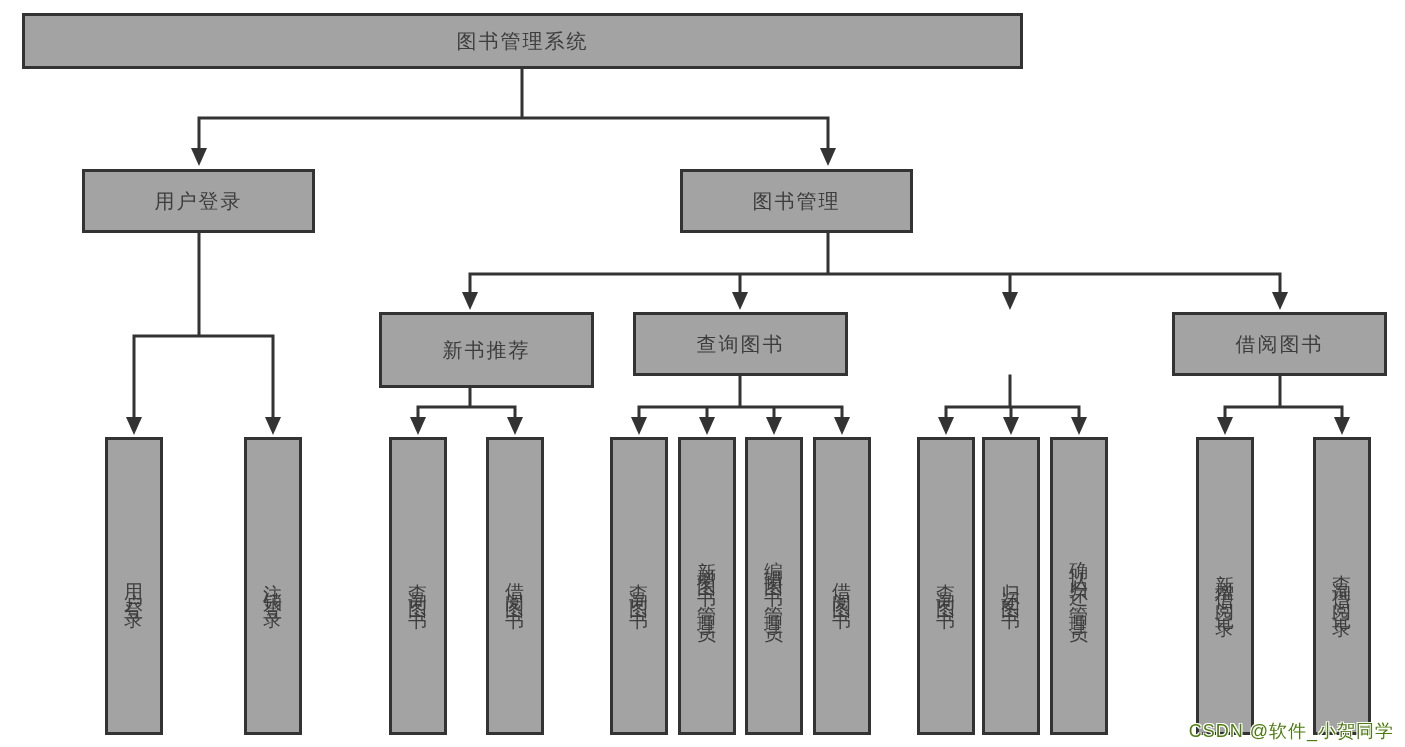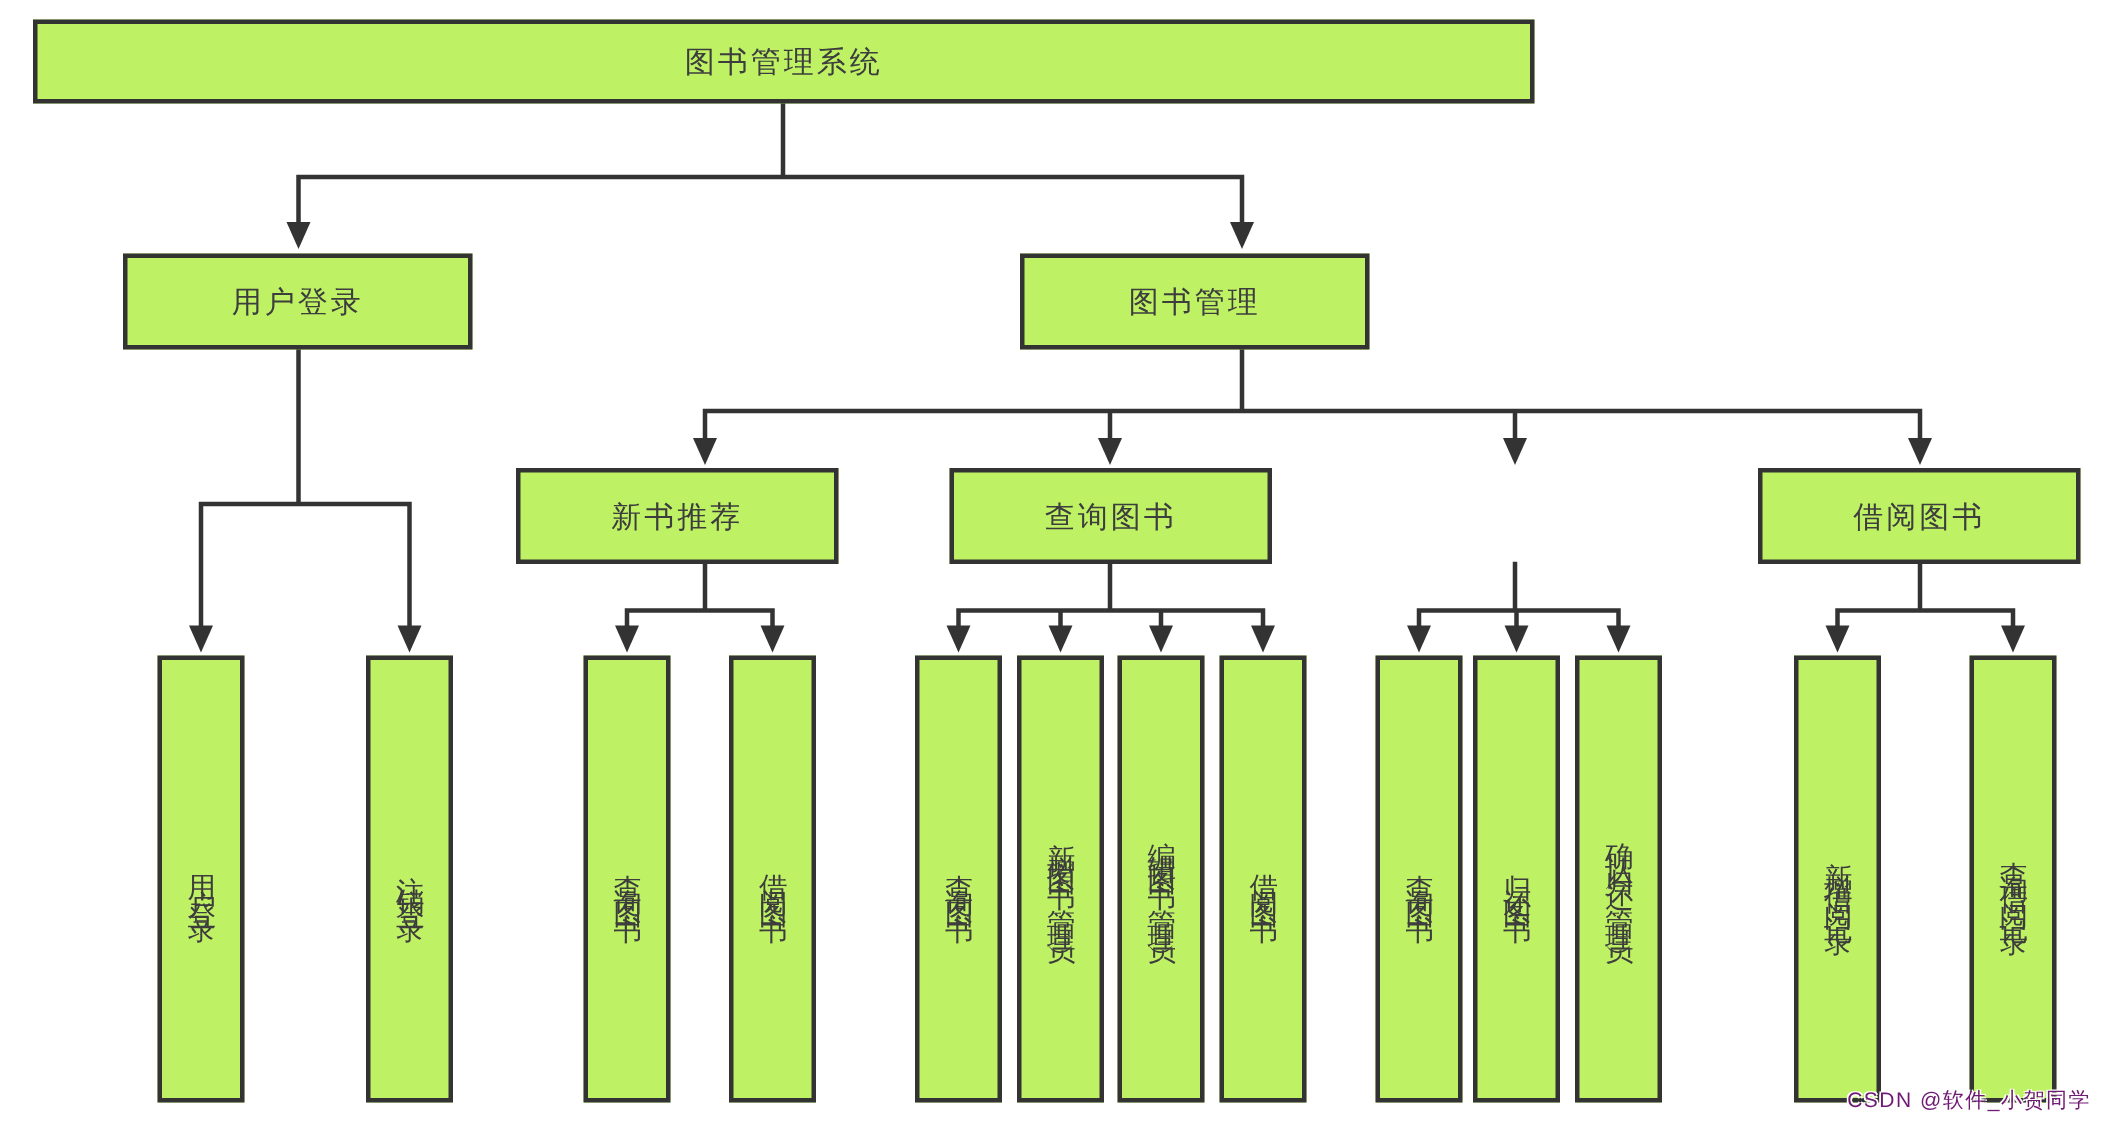--- a/index.html
+++ b/index.html
@@ -9,39 +9,39 @@
     font-family:"Liberation Sans", sans-serif;
     position:relative; overflow:hidden;
   }
   #canvas {
     position:relative; width:1405px; height:747px; background:#ffffff;
   }
   #connectors { position:absolute; left:0; top:0; width:1405px; height:747px; }
   .node {
     position:absolute;
     border:3px solid #333333;
-    background:#bef264;
+    background:#a3a3a3;
     display:flex; align-items:center; justify-content:center;
     color:#3d3d3d;
     z-index:2;
     text-align:right;
   }
   .hlabel { font-size:20px; letter-spacing:2px; white-space:nowrap; }
   .leaf { top:437px; width:58px; height:298px; }
   .vtext {
     writing-mode:vertical-rl;
     text-orientation:mixed;
     font-size:19px;
     letter-spacing:9px;
     line-height:1;
     color:#3d3d3d;
   }
   #watermark {
     position:absolute; right:11px; bottom:4px;
-    font-size:14px; color:#701a75; letter-spacing:1px;
+    font-size:18px; color:#4d7c0f; letter-spacing:1px;
     z-index:5; white-space:nowrap;
     text-shadow:1px 1px 0 #ffffff, -1px -1px 0 #ffffff, 1px -1px 0 #ffffff, -1px 1px 0 #ffffff;
   }
 </style>
 </head>
 <body>
 
 <div id="canvas">
 
   <svg id="connectors" viewBox="0 0 1405 747" xmlns="http://www.w3.org/2000/svg">
@@ -91,21 +91,21 @@
     <span class="hlabel">图书管理系统</span>
   </div>
 
   <div class="node" style="left:82px; top:169px; width:233px; height:64px">
     <span class="hlabel">用户登录</span>
   </div>
   <div class="node" style="left:680px; top:169px; width:233px; height:64px">
     <span class="hlabel">图书管理</span>
   </div>
 
-  <div class="node" style="left:344px; top:312px; width:215px; height:64px">
+  <div class="node" style="left:379px; top:312px; width:215px; height:76px">
     <span class="hlabel">新书推荐</span>
   </div>
   <div class="node" style="left:633px; top:312px; width:215px; height:64px">
     <span class="hlabel">查询图书</span>
   </div>
   <div class="node" style="left:1172px; top:312px; width:215px; height:64px">
     <span class="hlabel">借阅图书</span>
   </div>
 
   <div class="node leaf" style="left:105px">

